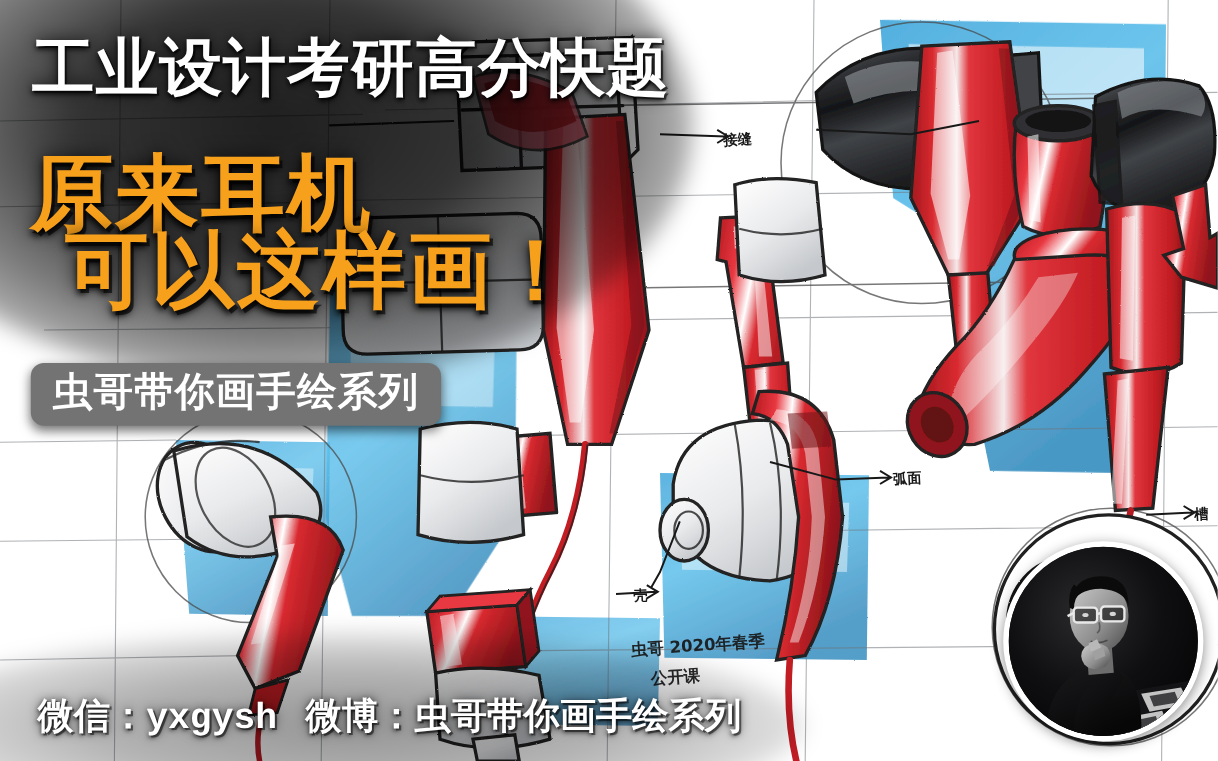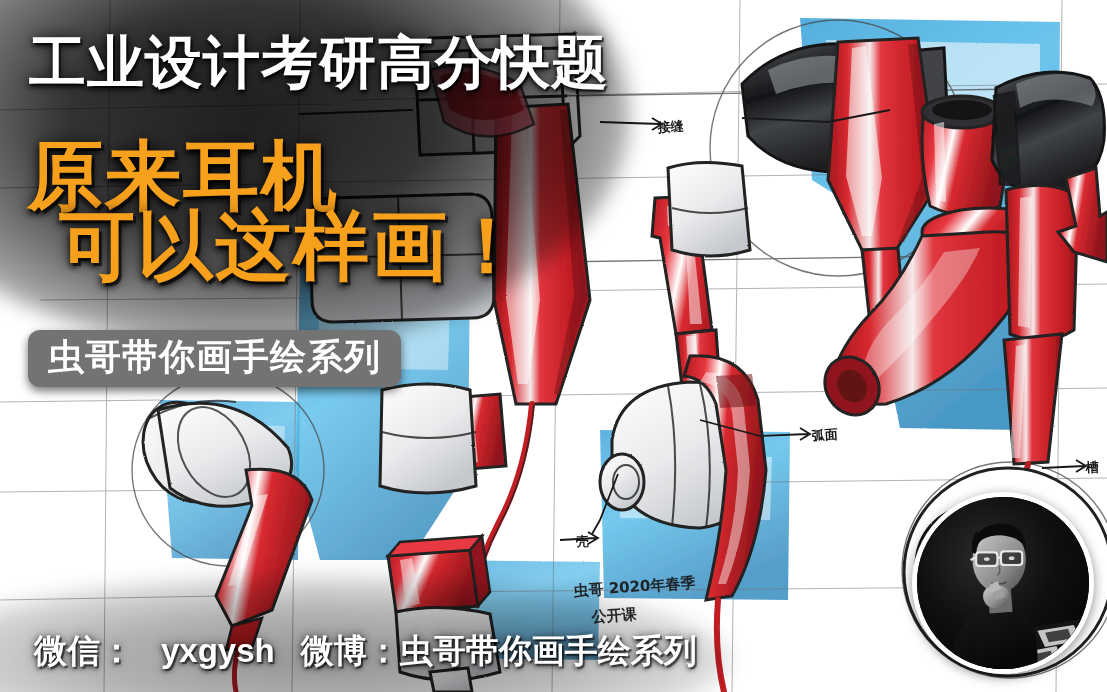--- a/index.html
+++ b/index.html
@@ -84,21 +84,21 @@
   #footer{
     position:absolute;left:34px;top:634px;
     font-size:33px;line-height:1;font-weight:700;
     color:#ffffff;white-space:nowrap;
     text-shadow:
       0 2px 4px rgba(0,0,0,.7),
       0 0 10px rgba(0,0,0,.6),
       2px 2px 0 rgba(0,0,0,.45);
   }
   #footer .gap{display:inline-block;width:26px;}
-  .mono{font-family:Liberation Sans, sans-serif;margin-left:28px;}
+  .mono{font-family:Liberation Mono, monospace;}
 
   
   #avatar{
     position:absolute;left:912px;top:492px;
     width:182px;height:182px;border-radius:50%;
     border:5px solid #ffffff;
     overflow:hidden;
     box-shadow:0 3px 12px rgba(0,0,0,.45);
     background:#0b0b0b;
   }

